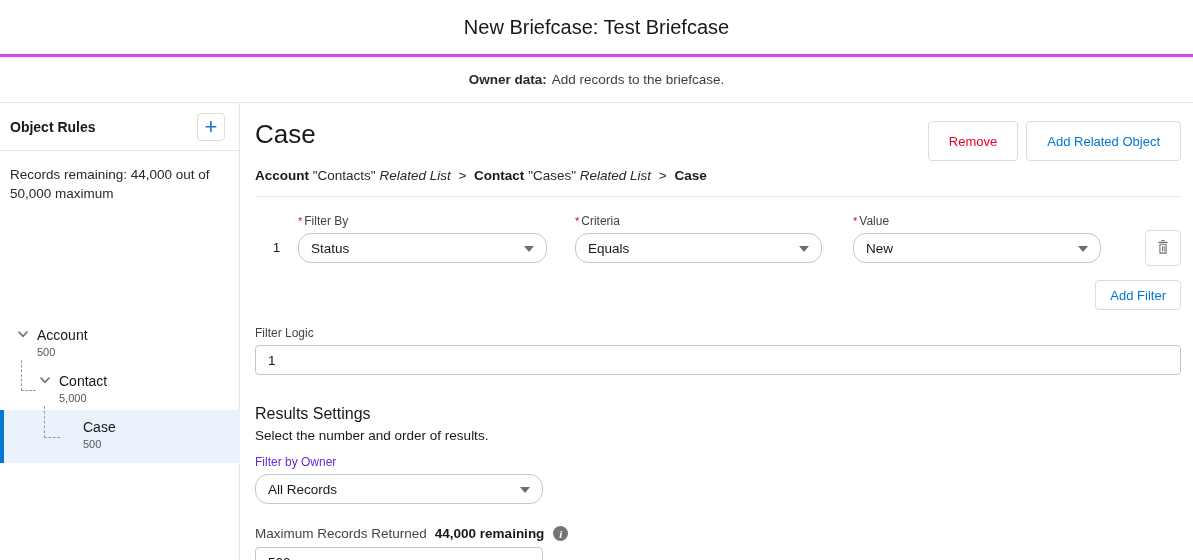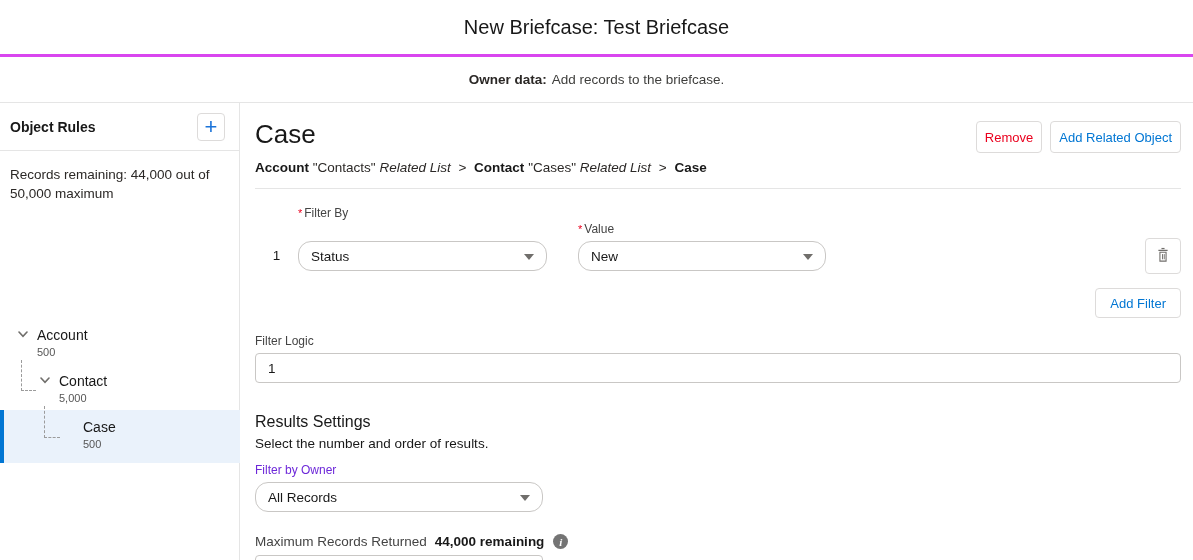--- a/index.html
+++ b/index.html
@@ -69,42 +69,42 @@
   
   .main {
     position: absolute; top: 103px; left: 240px; width: 953px; height: 457px;
     background: #fff; padding: 0 12px 0 15px; overflow: hidden;
   }
   .main-header-row { margin-top: 16px; display: flex; align-items: flex-start; }
   .object-title { font-size: 26px; font-weight: 400; color: #181818; line-height: 30px; }
   .header-buttons { margin-left: auto; display: flex; gap: 8px; margin-top: 2px; }
   .btn {
     background: #fff; border: 1px solid #dddbda; border-radius: 4px;
-    font-size: 13px; font-family: inherit; padding: 0 8px; height: 32px;
+    font-size: 13px; font-family: inherit; padding: 0 20px; height: 40px;
     display: inline-flex; align-items: center; justify-content: center; cursor: pointer;
   }
   .btn-danger-text { color: #ea001e; }
   .btn-brand-text { color: #0176d3; }
 
   .breadcrumb { margin-top: 7px; font-size: 13.5px; color: #181818; }
   .bc-bold { font-weight: 700; }
   .bc-italic { font-style: italic; color: #2b2826; }
   .bc-normal { color: #2b2826; }
   .bc-sep { color: #2b2826; margin: 0 4px; }
 
   .section-divider { margin-top: 13px; border-bottom: 1px solid #e5e5e5; }
 
   
   .filter-row { margin-top: 17px; display: flex; align-items: flex-end; }
   .row-number {
     width: 43px; text-align: center; font-size: 13.5px; color: #181818;
     align-self: flex-end; line-height: 30px;
   }
   .field-group { display: flex; flex-direction: column; }
-  .fg-filterby { width: 249px; gap: 16px; }
+  .fg-filterby { width: 249px; }
   .fg-criteria { width: 247px; margin-left: 28px; }
   .fg-value    { width: 248px; margin-left: 31px; }
   .field-label { font-size: 12px; color: #444; margin-bottom: 5px; }
   .req-star { color: #ea001e; margin-right: 2px; font-size: 11px; }
 
   .select-box {
     height: 30px; border: 1px solid #c9c7c5; border-radius: 13px; background: #fff;
     display: flex; align-items: center; padding: 0 28px 0 12px; position: relative;
     font-size: 13.5px; color: #181818; cursor: pointer;
   }
@@ -235,20 +235,27 @@
     <span class="row-number">1</span>
 
     <div class="field-group fg-filterby">
       <span class="field-label"><span class="req-star">*</span><span>Filter By</span></span>
       <div class="select-box">
         <span>Status</span>
         <span class="caret"></span>
       </div>
     </div>
 
+    <div class="field-group fg-criteria">
+      <span class="field-label"><span class="req-star">*</span><span>Criteria</span></span>
+      <div class="select-box">
+        <span>Equals</span>
+        <span class="caret"></span>
+      </div>
+    </div>
 
     <div class="field-group fg-value">
       <span class="field-label"><span class="req-star">*</span><span>Value</span></span>
       <div class="select-box">
         <span>New</span>
         <span class="caret"></span>
       </div>
     </div>
 
     <button class="trash-btn">

